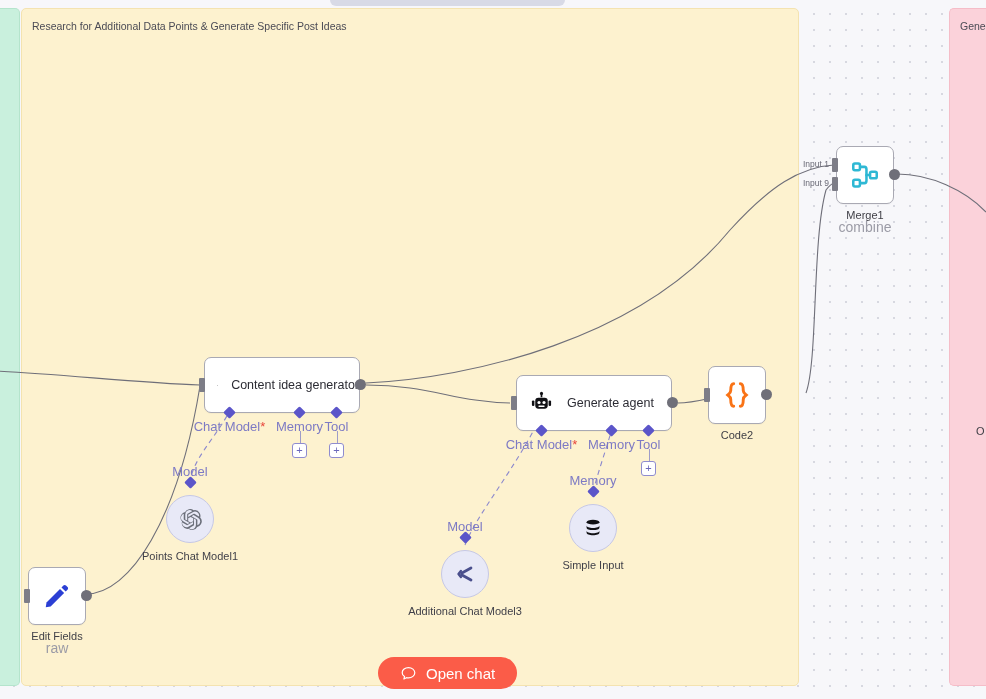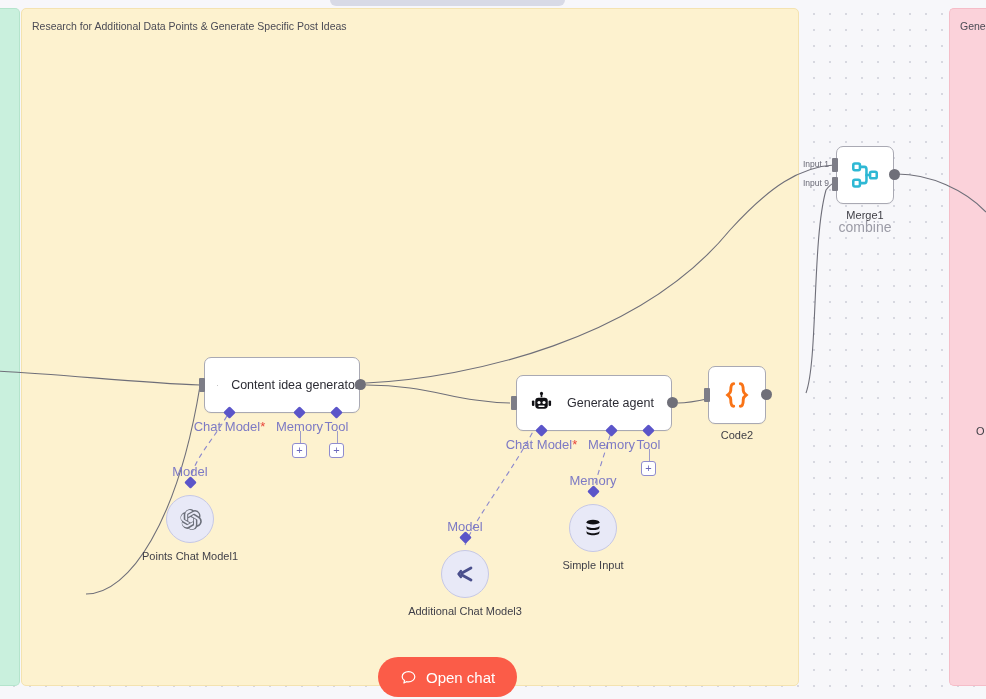--- a/index.html
+++ b/index.html
@@ -87,21 +87,21 @@
   }
   .stem{position:absolute;width:1px;background:#9e9cc9;}
   .iolabel{
     position:absolute;font-size:8.5px;color:#6b6b77;white-space:nowrap;
     transform:translateX(-100%);
   }
 
   
   #open-chat{
     position:absolute;left:378px;top:657px;
-    height:40px;padding:0 22px;border-radius:20px;
+    height:32px;padding:0 22px;border-radius:20px;
     background:#fb5c48;color:#fff;border:none;
     display:flex;align-items:center;gap:9px;
     font-size:15px;font-family:"Liberation Sans",sans-serif;cursor:pointer;
   }
   
   #top-toolbar{
     position:absolute;left:330px;top:-14px;width:235px;height:20px;
     background:#d8dae6;border-radius:6px;
   }
 </style>
@@ -141,20 +141,32 @@
 
     <path d="M 806 393 C 818 360, 812 240, 826 190 C 829 186, 831 184, 834 183" stroke="#6f6f79" stroke-width="1.1" fill="none"></path>
 
     <path d="M 897 174 C 930 174, 965 190, 986 212" stroke="#6f6f79" stroke-width="1.1" fill="none"></path>
 
     <path d="M 190 483 C 192 460, 215 438, 228 414" stroke="#8b88cd" stroke-width="1.1" fill="none" stroke-dasharray="5 4"></path>
     <path d="M 465 545 C 478 512, 515 470, 542 414" stroke="#8b88cd" stroke-width="1.1" fill="none" stroke-dasharray="5 4"></path>
     <path d="M 593 492 C 598 472, 606 450, 611 432" stroke="#8b88cd" stroke-width="1.1" fill="none" stroke-dasharray="5 4"></path>
   </svg>
 
+  <div class="node" style="left:28px;top:567px;">
+    <div class="nbox square">
+      <svg width="30" height="30" viewBox="0 0 24 24">
+        <path d="M3.6 17.1 L14.4 6.3 L17.7 9.6 L6.9 20.4 L3 21 Z" fill="#2b3fd4"></path>
+        <path d="M15.6 5.1 L17.1 3.6 C17.7 3 18.6 3 19.2 3.6 L20.4 4.8 C21 5.4 21 6.3 20.4 6.9 L18.9 8.4 Z" fill="#2b3fd4"></path>
+      </svg>
+      <div class="port-in" style="left:-4px;top:22px;"></div>
+      <div class="port-out" style="right:-6px;top:23px;"></div>
+    </div>
+    <div class="nlabel" style="top:62px;">Edit Fields</div>
+    <div class="nsub" style="top:75px;">raw</div>
+  </div>
 
   <div class="node" style="left:204px;top:357px;">
     <div class="nbox agent">
       <svg width="25" height="25" viewBox="0 0 24 24">
         <rect x="6" y="6.5" width="12" height="10.5" rx="3" fill="#101014"></rect>
         <circle cx="9.6" cy="11" r="1.5" fill="#fff"></circle>
         <circle cx="14.4" cy="11" r="1.5" fill="#fff"></circle>
         <rect x="9" y="14" width="6" height="1.3" rx="0.6" fill="#fff"></rect>
         <rect x="11.2" y="2.6" width="1.6" height="3.4" fill="#101014"></rect>
         <circle cx="12" cy="2.3" r="1.5" fill="#101014"></circle>

